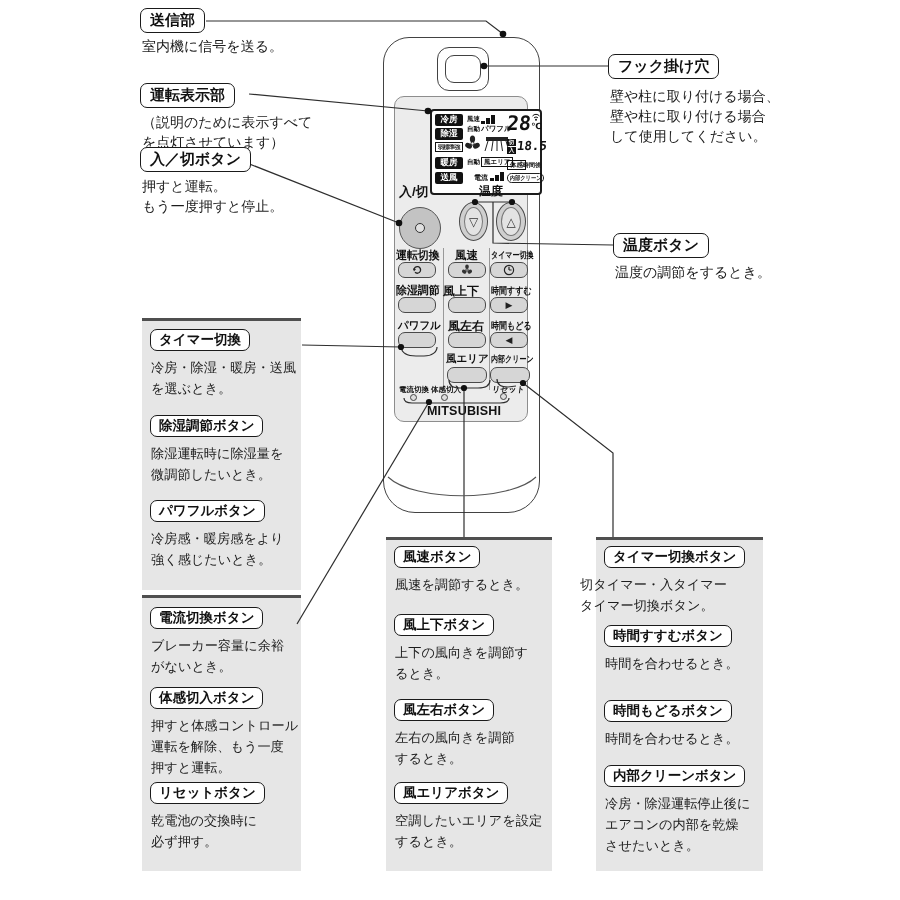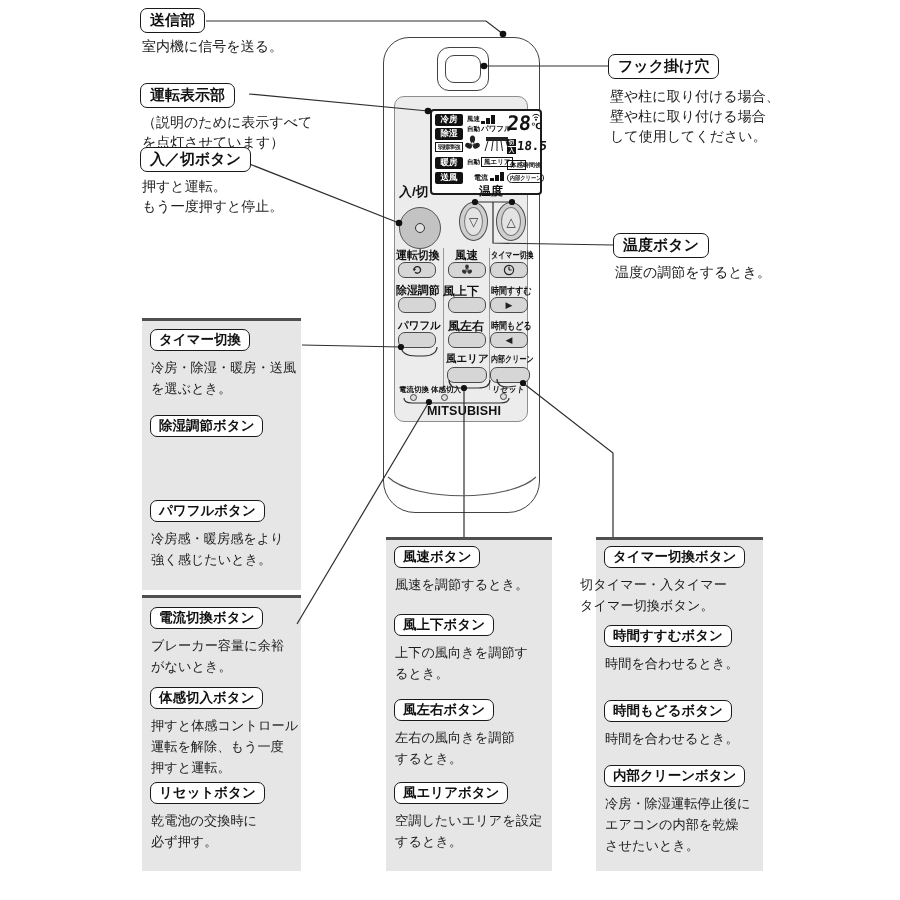--- a/index.html
+++ b/index.html
@@ -79,20 +79,24 @@
     <div>温度の調節をするとき。</div>
   </div>
 
   <div class="panel" style="left:142px;top:318px;width:159px;height:269px"></div>
   <div class="ptitle" style="left:150px;top:329px">タイマー切換</div>
   <div class="pdesc" style="left:151px;top:357px">
     <div>冷房・除湿・暖房・送風</div>
     <div>を選ぶとき。</div>
   </div>
   <div class="ptitle" style="left:150px;top:415px">除湿調節ボタン</div>
+  <div class="pdesc" style="left:151px;top:443px">
+    <div>除湿運転時に除湿量を</div>
+    <div>微調節したいとき。</div>
+  </div>
   <div class="ptitle" style="left:150px;top:500px">パワフルボタン</div>
   <div class="pdesc" style="left:151px;top:528px">
     <div>冷房感・暖房感をより</div>
     <div>強く感じたいとき。</div>
   </div>
 
   <div class="panel" style="left:142px;top:595px;width:159px;height:273px"></div>
   <div class="ptitle" style="left:150px;top:607px">電流切換ボタン</div>
   <div class="pdesc" style="left:151px;top:635px">
     <div>ブレーカー容量に余裕</div>

